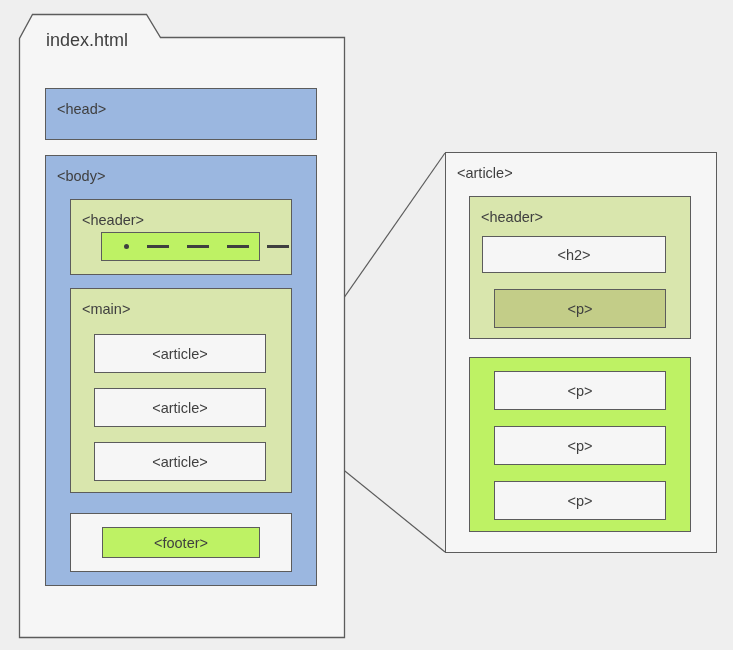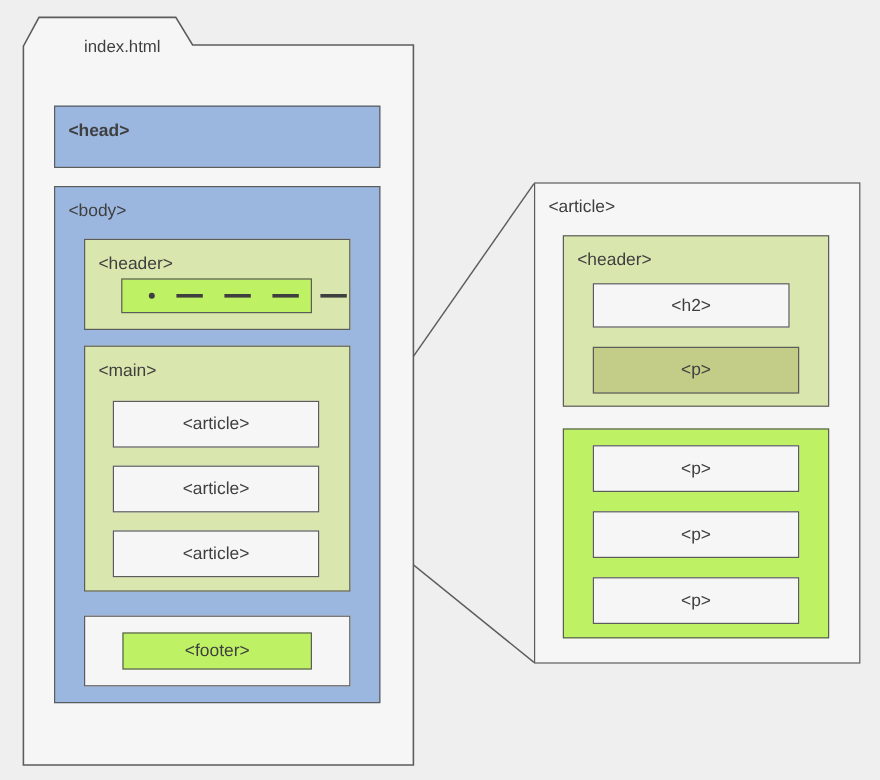--- a/index.html
+++ b/index.html
@@ -74,24 +74,23 @@
     left: 14px;
     top: 8px;
     width: 336px;
     height: 636px;
   }
   #file-shape svg { display: block; }
   #file-title {
     position: absolute;
     left: 32px;
     top: 22px;
-    font-size: 14px;
+    font-size: 18px;
     color: #3f3f3f;
     white-space: nowrap;
-    margin-left: 24px;
   }
 
   
   .navrow {
     position: absolute;
     left: 0; right: 0; top: 0; bottom: 0;
     display: flex;
     align-items: center;
     padding-left: 22px;
     gap: 18px;
@@ -120,21 +119,21 @@
     <line x1="267" y1="408" x2="445" y2="552" stroke="#5c5c5c" stroke-width="1.2"></line>
   </svg>
 
   <div id="file-shape">
     <svg width="336" height="636" viewBox="0 0 336 636">
       <path d="M 5.5 629.5 L 5.5 30.5 L 18.5 6.5 L 132.5 6.5 L 146.5 29.5 L 330.5 29.5 L 330.5 629.5 Z" fill="#f6f6f6" stroke="#5c5c5c" stroke-width="1.3" stroke-linejoin="miter"></path>
     </svg>
     <div id="file-title">index.html</div>
   </div>
 
-  <div class="node c-blue" style="left:45px; top:88px; width:272px; height:52px;font-weight:bold;">
+  <div class="node c-blue" style="left:45px; top:88px; width:272px; height:52px;">
     <span class="lbl lbl-tl">&lt;head&gt;</span>
   </div>
 
   <div class="node c-blue" style="left:45px; top:155px; width:272px; height:431px;">
     <span class="lbl lbl-tl">&lt;body&gt;</span>
   </div>
 
   <div class="node c-green" style="left:70px; top:199px; width:222px; height:76px;">
     <span class="lbl lbl-tl">&lt;header&gt;</span>
   </div>
@@ -172,21 +171,21 @@
   </div>
 
   <div class="node c-white" style="left:445px; top:152px; width:272px; height:401px;">
     <span class="lbl lbl-tl">&lt;article&gt;</span>
   </div>
 
   <div class="node c-green" style="left:469px; top:196px; width:222px; height:143px;">
     <span class="lbl lbl-tl">&lt;header&gt;</span>
   </div>
 
-  <div class="node c-white" style="left:494px; top:236px; width:164px; height:37px;">
+  <div class="node c-white" style="left:482px; top:236px; width:184px; height:37px;">
     <span class="lbl lbl-c">&lt;h2&gt;</span>
   </div>
 
   <div class="node c-olive" style="left:494px; top:289px; width:172px; height:39px;">
     <span class="lbl lbl-c">&lt;p&gt;</span>
   </div>
 
   <div class="node c-purple" style="left:469px; top:357px; width:222px; height:175px;">
   </div>
 

